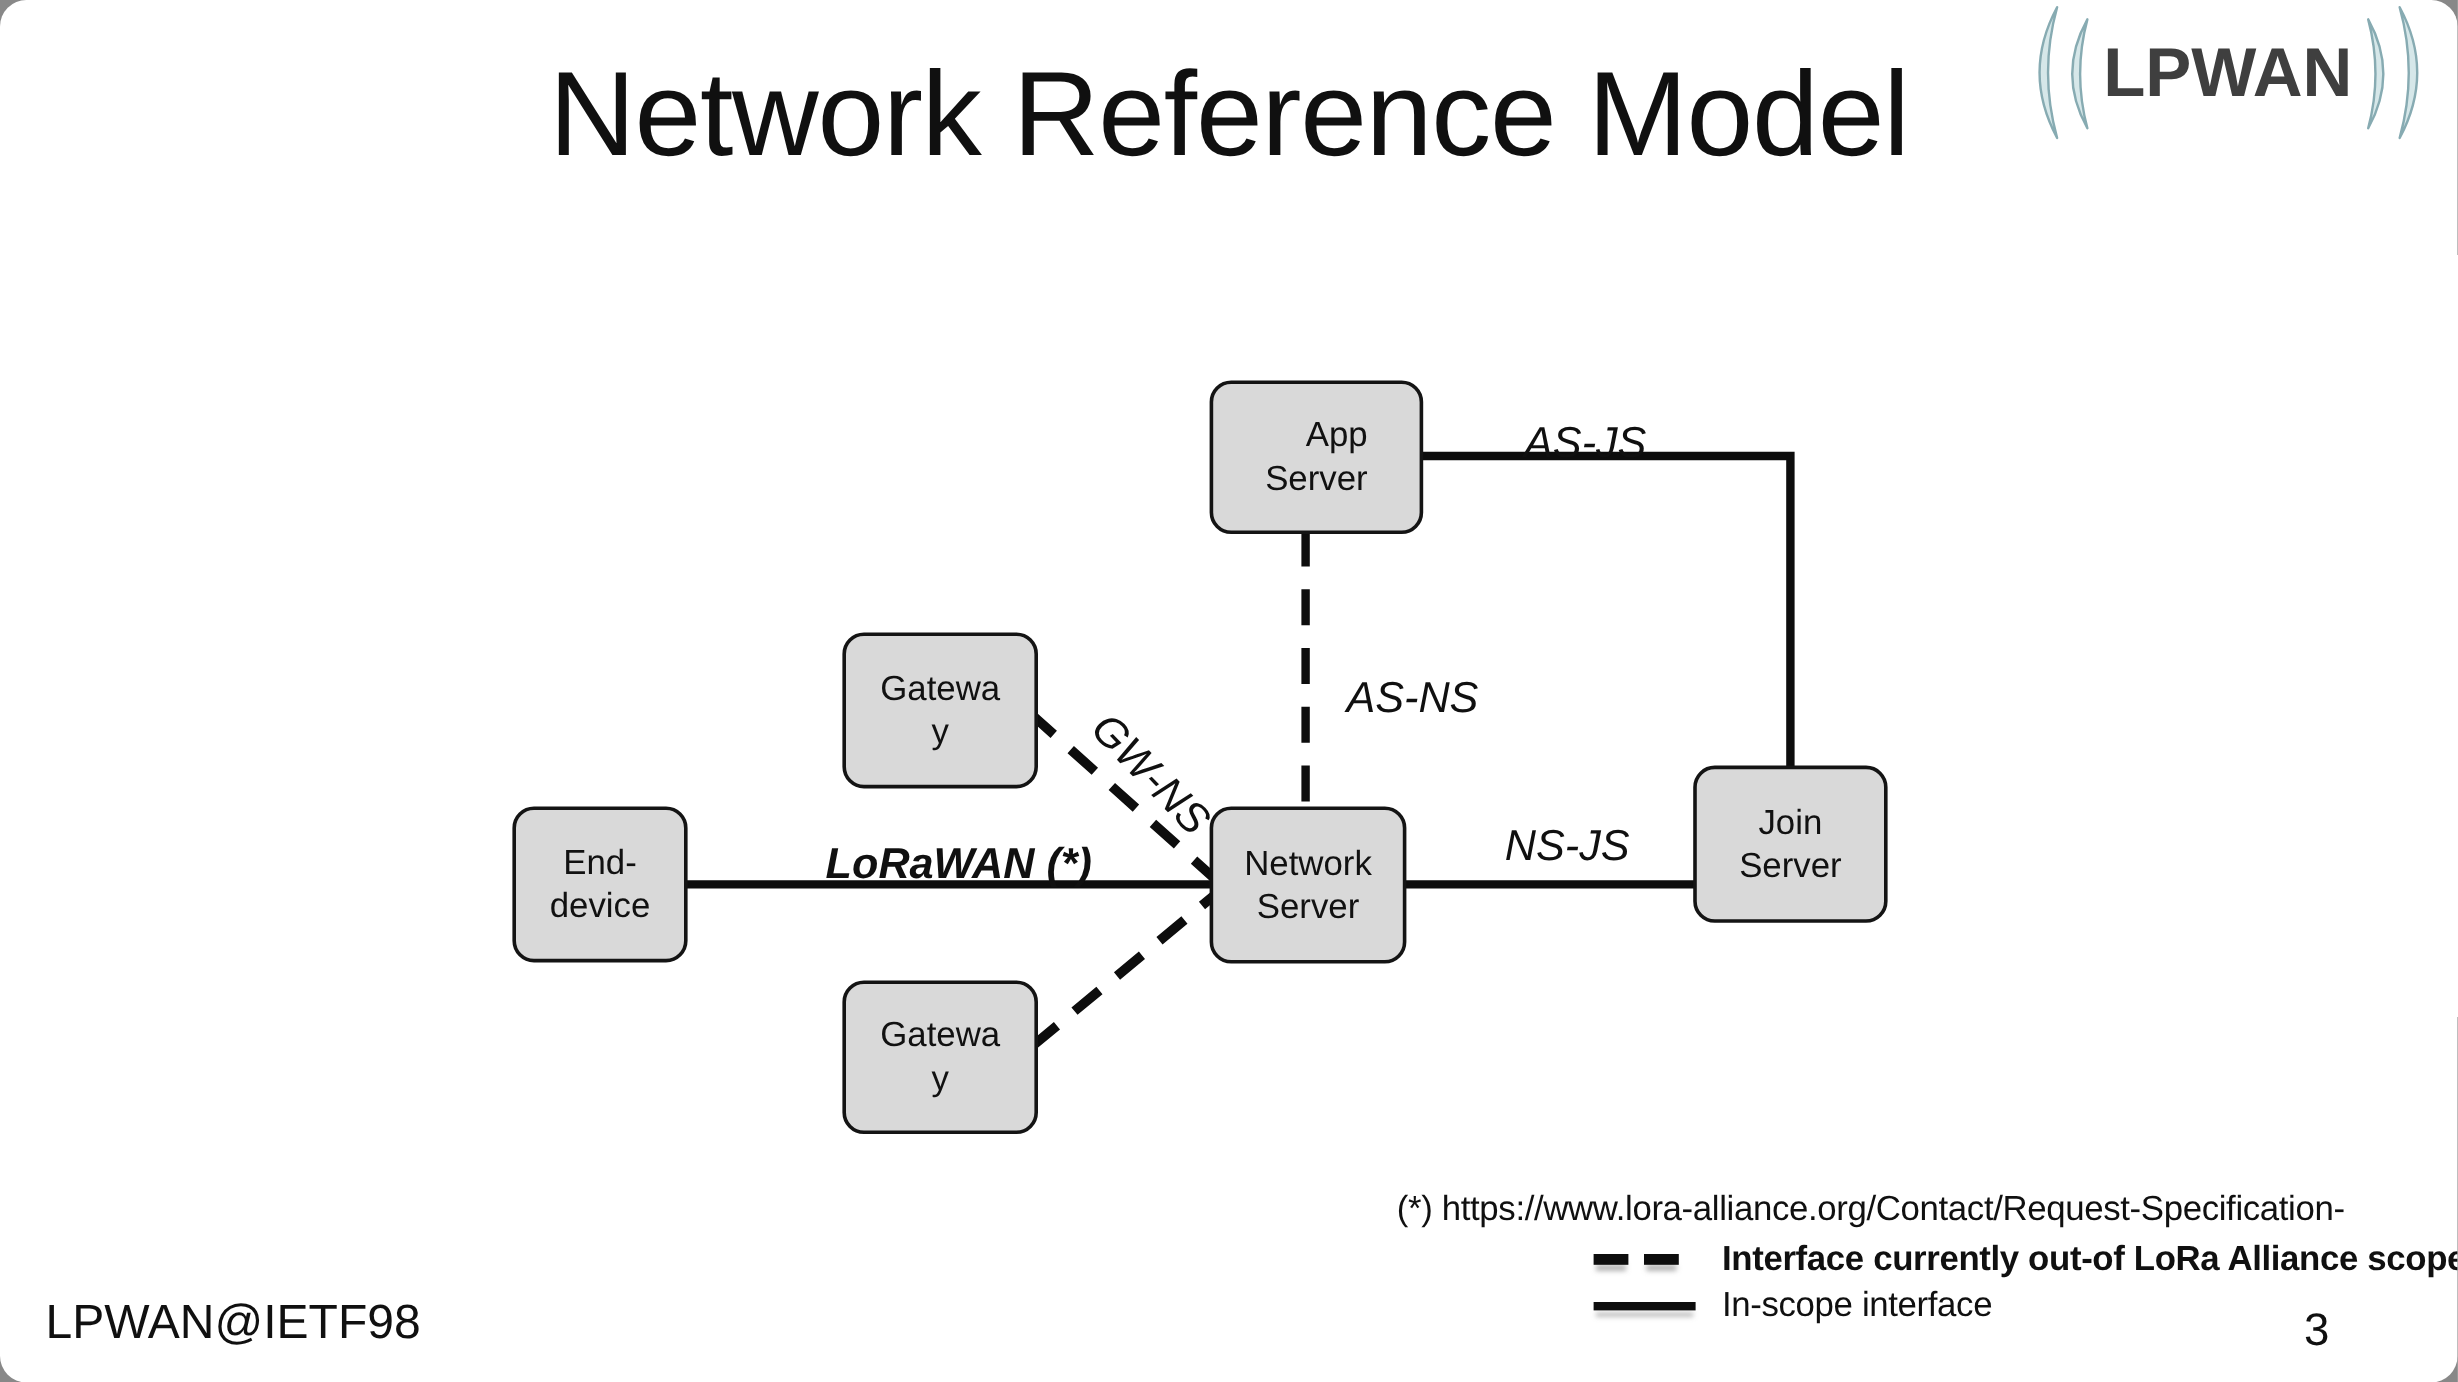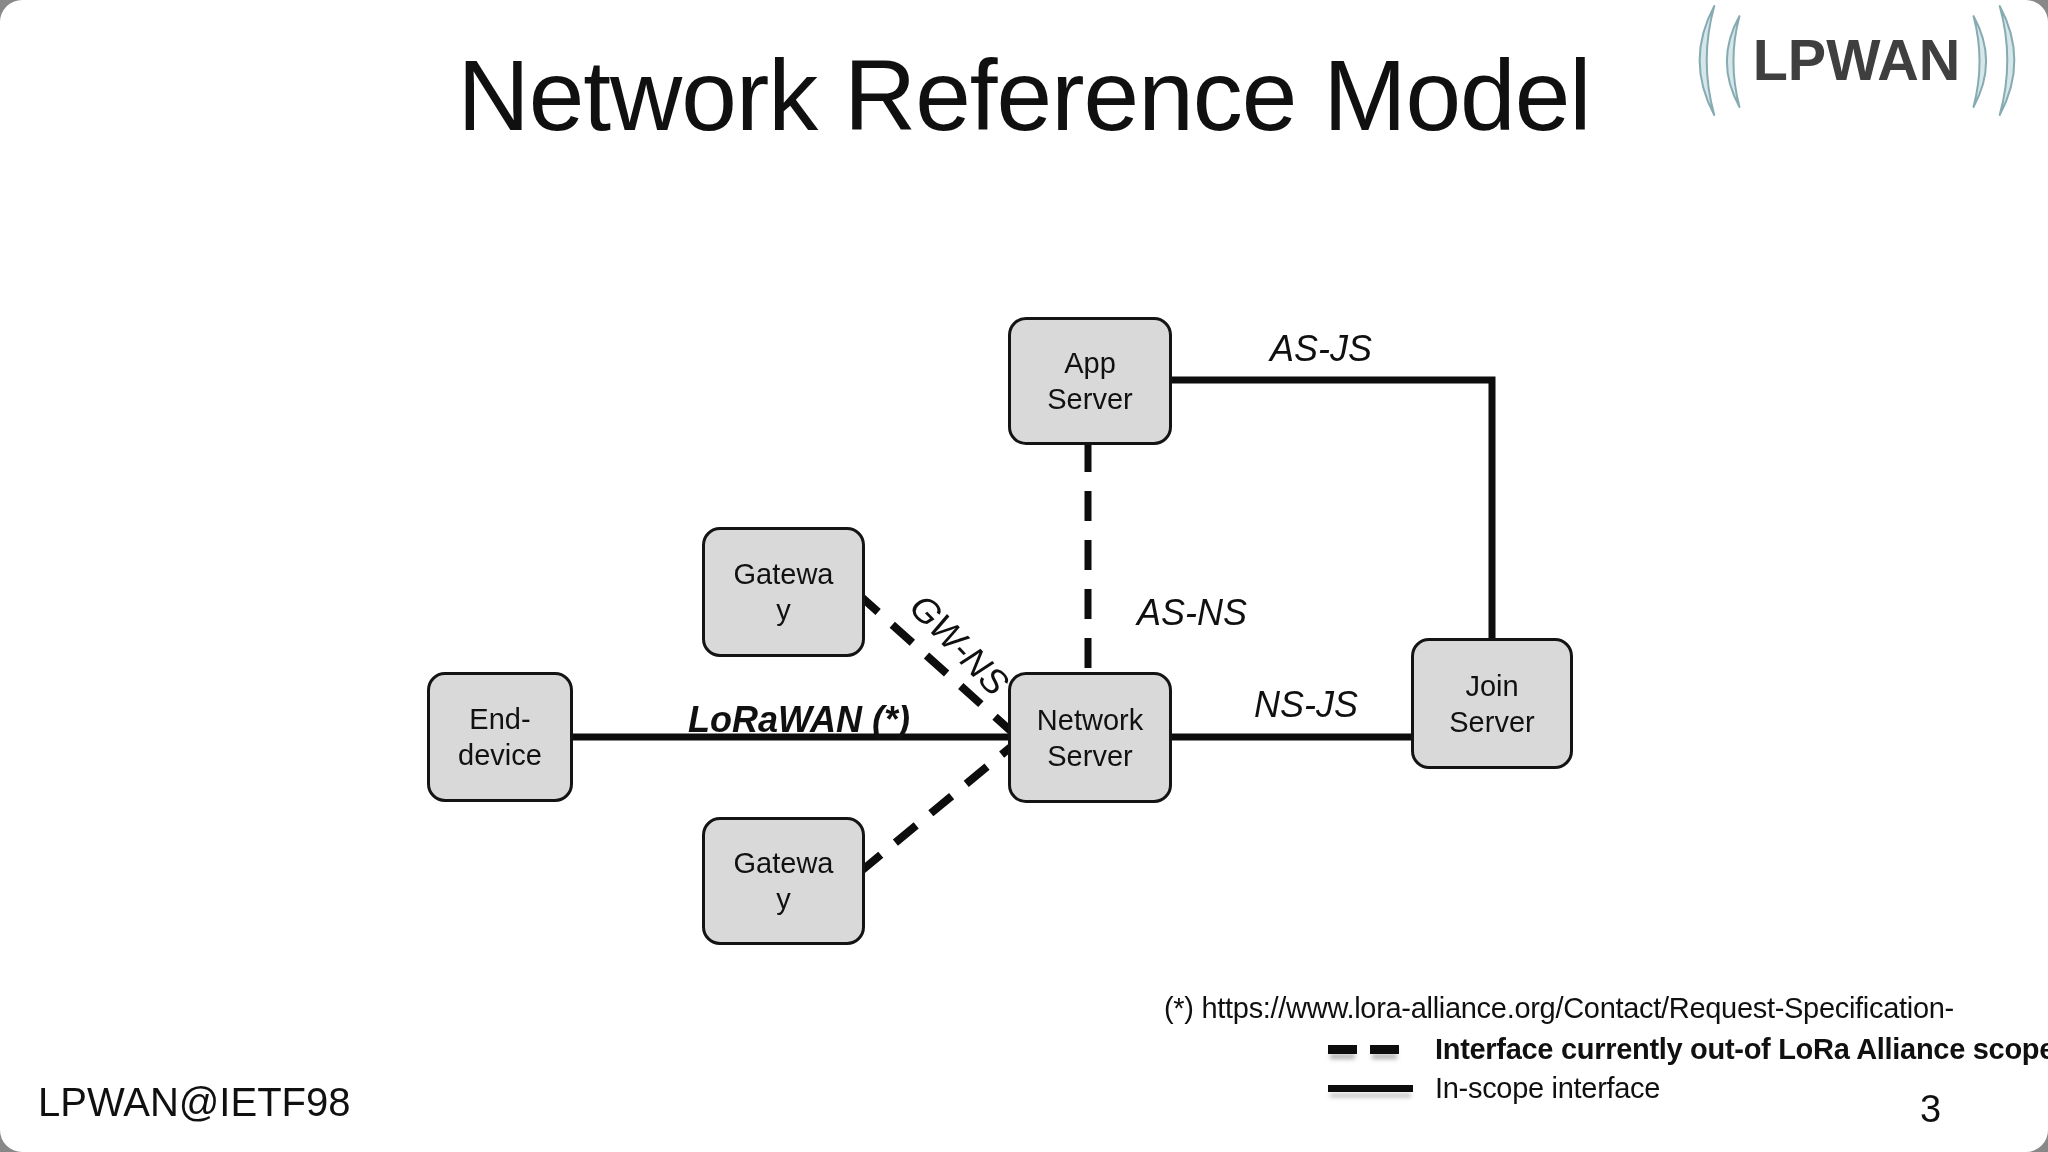--- a/index.html
+++ b/index.html
@@ -66,37 +66,37 @@
     border-radius: 18px;
     display: flex;
     align-items: center;
     justify-content: center;
     text-align: center;
     font-size: 29px;
     line-height: 36px;
     white-space: pre-line;
     color: #111;
   }
-  #node-app-server     { left: 1008px; top: 317px; width: 164px; height: 128px; }
+  #node-app-server     { left: 1008px; top: 317px; width: 178px; height: 128px; text-align: right; }
   #node-gateway-top    { left: 702px;  top: 527px; width: 163px; height: 130px; }
   #node-end-device     { left: 427px;  top: 672px; width: 146px; height: 130px; }
   #node-network-server { left: 1008px; top: 672px; width: 164px; height: 131px; }
   #node-join-server    { left: 1411px; top: 638px; width: 162px; height: 131px; }
   #node-gateway-bottom { left: 702px;  top: 817px; width: 163px; height: 128px; }
 
   
   .edge-label {
     position: absolute;
     font-style: italic;
     font-size: 36px;
     color: #101010;
     white-space: nowrap;
   }
-  #label-as-js   { left: 1270px; top: 328px; }
-  #label-as-ns   { left: 1122px; top: 592px; margin-left: 15px; }
+  #label-as-js   { left: 1270px; top: 348px; }
+  #label-as-ns   { left: 1122px; top: 560px; }
   #label-ns-js   { left: 1254px; top: 684px; }
   #label-lorawan { left: 688px;  top: 699px; font-weight: bold; }
   #label-gw-ns {
     left: 893px; top: 624px;
     width: 132px;
     text-align: center;
     transform: rotate(46deg);
   }
 
   

